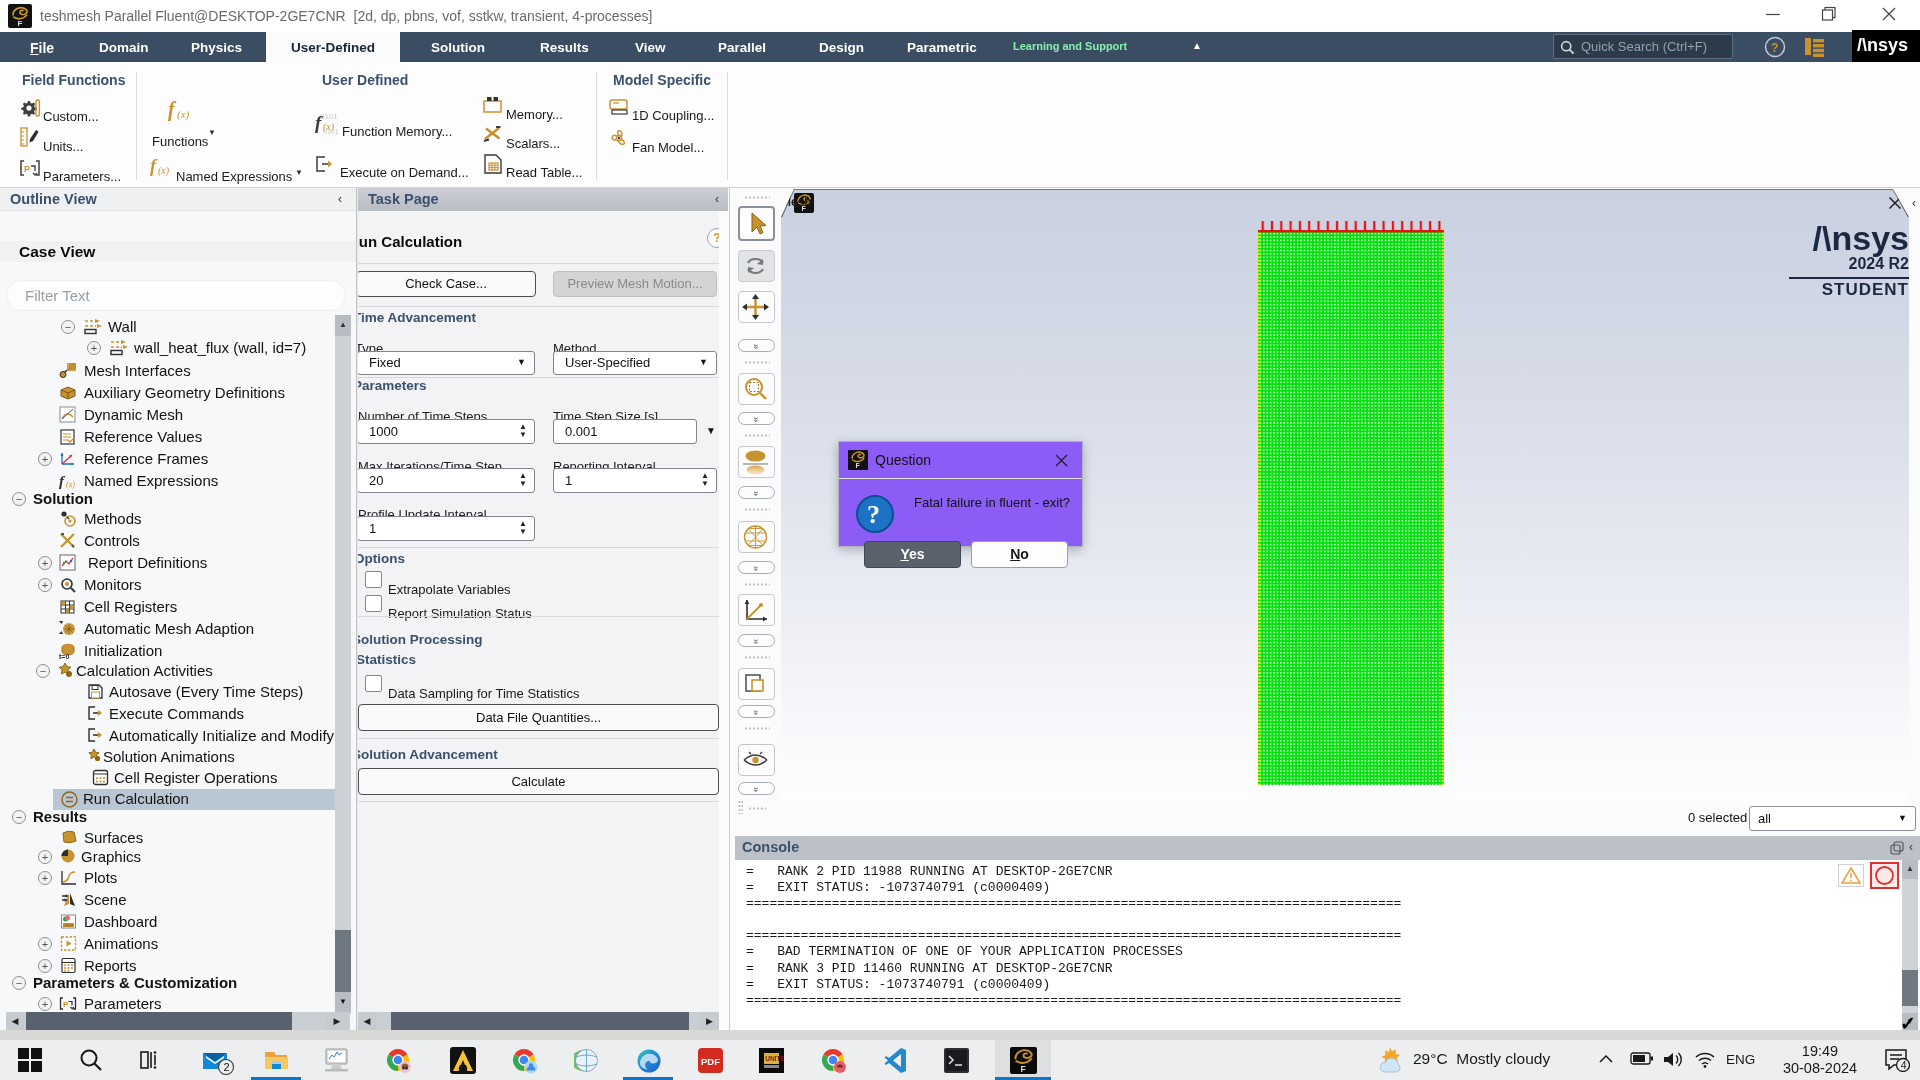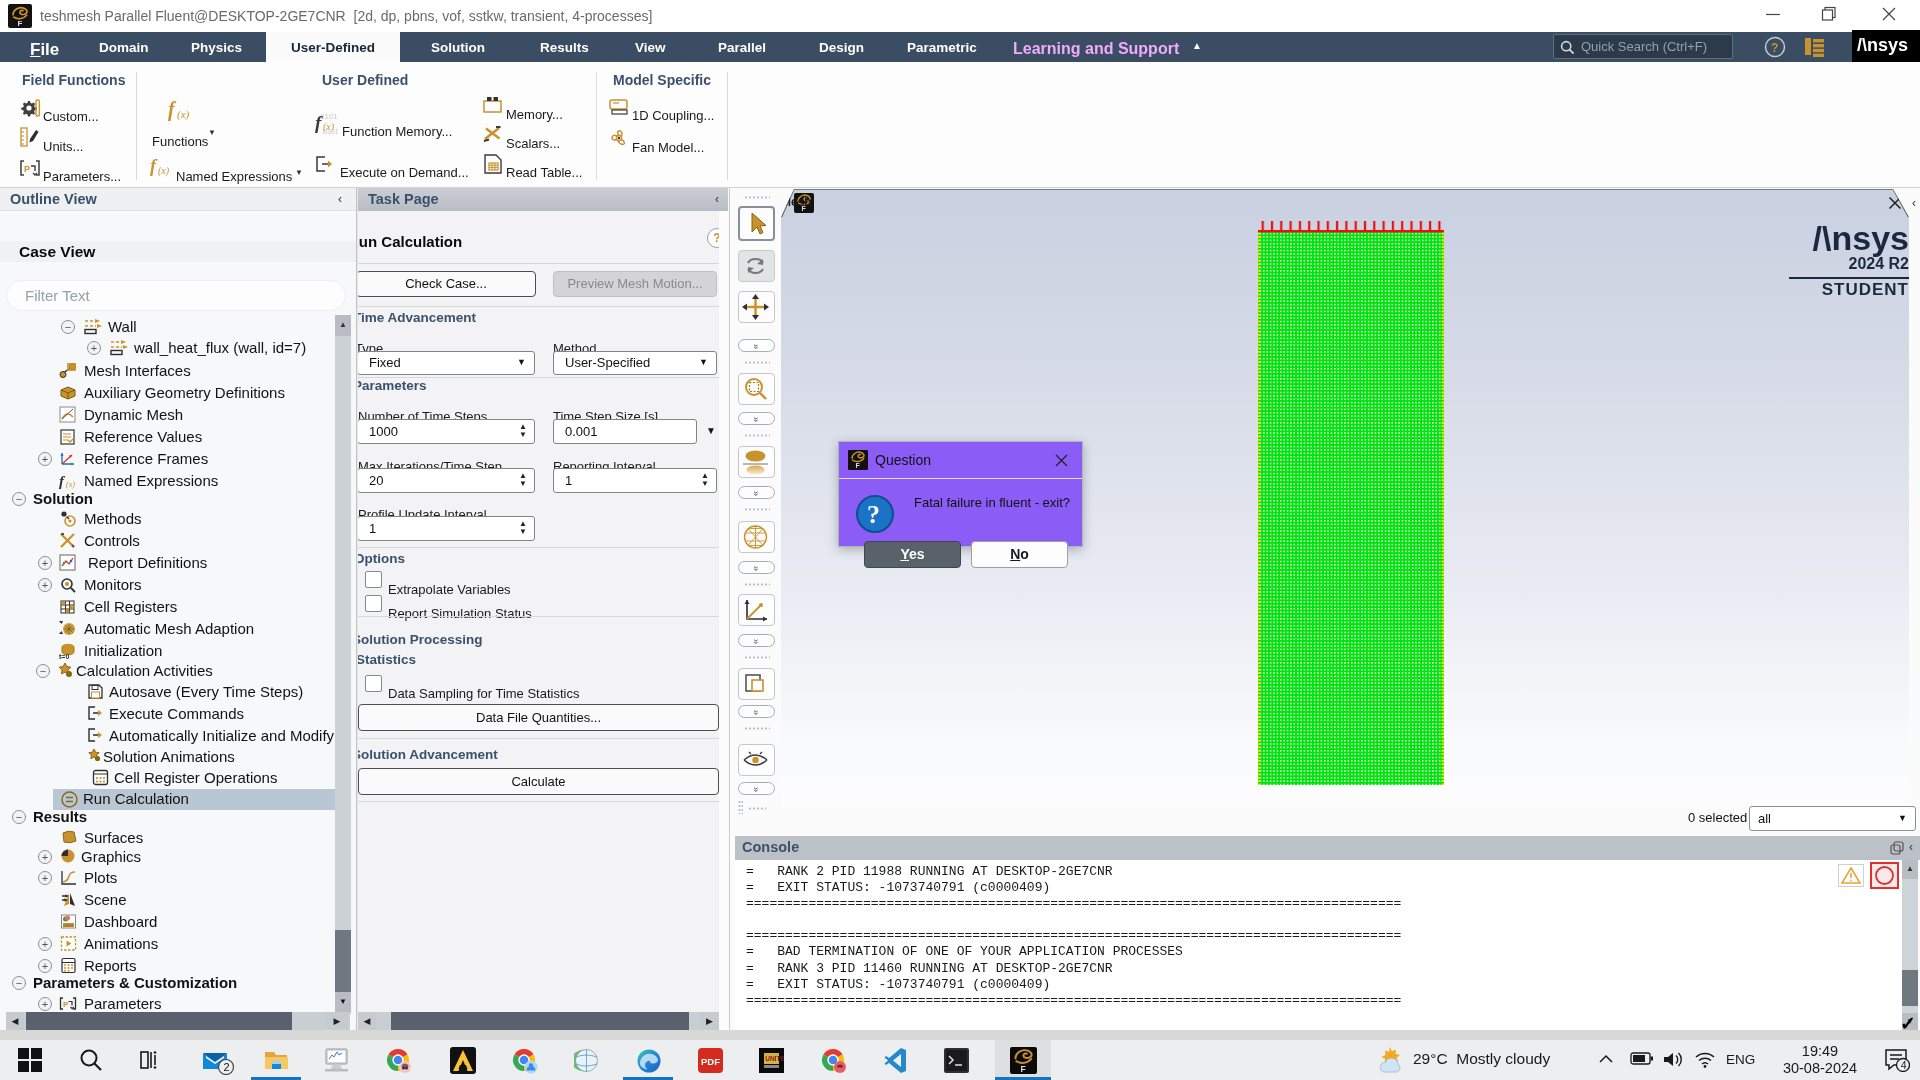--- a/index.html
+++ b/index.html
@@ -50,32 +50,32 @@
   <svg class="a" style="left:1820px;top:5px" width="18" height="18">
       <rect x="5" y="2.5" width="10" height="10" fill="none" stroke="#444" stroke-width="1.2"></rect>
       <rect x="2.5" y="5" width="10" height="10" fill="#fff" stroke="#444" stroke-width="1.2"></rect>
     </svg>
   <svg class="a" style="left:1880px;top:5px" width="18" height="18">
       <path d="M3 3 L15 15 M15 3 L3 15" stroke="#444" stroke-width="1.2"></path>
     </svg>
 </div>
 
 <div class="a" style="left:0;top:32px;width:1920px;height:30px;background:#3a4d63;">
-  <span class="a" style="left:30px;top:8px;font-size:17px;color:#fff;font-weight:bold;"><u>F</u>ile</span>
+  <span class="a" style="left:30px;top:8px;font-size:14px;color:#fff;font-weight:bold;"><u>F</u>ile</span>
   <span class="a" style="left:99px;top:8px;font-size:13.5px;color:#fff;font-weight:bold;">Domain</span>
   <span class="a" style="left:191px;top:8px;font-size:13.5px;color:#fff;font-weight:bold;">Physics</span>
   <div class="a" style="left:266px;top:0;width:134px;height:30px;background:#fbfbfc;"></div>
   <span class="a" style="left:291px;top:8px;font-size:13.5px;color:#16263a;font-weight:bold;">User-Defined</span>
   <span class="a" style="left:431px;top:8px;font-size:13.5px;color:#fff;font-weight:bold;">Solution</span>
   <span class="a" style="left:540px;top:8px;font-size:13.5px;color:#fff;font-weight:bold;">Results</span>
   <span class="a" style="left:635px;top:8px;font-size:13.5px;color:#fff;font-weight:bold;">View</span>
   <span class="a" style="left:718px;top:8px;font-size:13.5px;color:#fff;font-weight:bold;">Parallel</span>
   <span class="a" style="left:819px;top:8px;font-size:13.5px;color:#fff;font-weight:bold;">Design</span>
   <span class="a" style="left:907px;top:8px;font-size:13.5px;color:#fff;font-weight:bold;">Parametric</span>
-  <span class="a" style="left:1013px;top:8px;font-size:16px;color:#f0abfc;font-weight:bold;">Learning and Support</span>
+  <span class="a" style="left:1013px;top:8px;font-size:11px;color:#86efac;font-weight:bold;">Learning and Support</span>
   <span class="a" style="left:1192px;top:8px;font-size:10px;color:#fff;">▲</span>
   <div class="a" style="left:1553px;top:2px;width:180px;height:25px;background:#2d3a49;border:1px solid #5d6e80;border-radius:2px;">
     <svg class="a" style="left:6px;top:5px" width="15" height="15">
         <circle cx="6.2" cy="6.2" r="4.6" fill="none" stroke="#cfd6dd" stroke-width="1.6"></circle>
         <path d="M9.6 9.6 L13.6 13.6" stroke="#cfd6dd" stroke-width="1.8"></path>
       </svg>
     <span class="a" style="left:27px;top:4px;font-size:13px;color:#93a0ad;">Quick Search (Ctrl+F)</span>
   </div>
   <svg class="a" style="left:1764px;top:4px" width="22" height="22">
       <circle cx="11" cy="11" r="9.5" fill="none" stroke="#c3c9cf" stroke-width="1.5"></circle>

